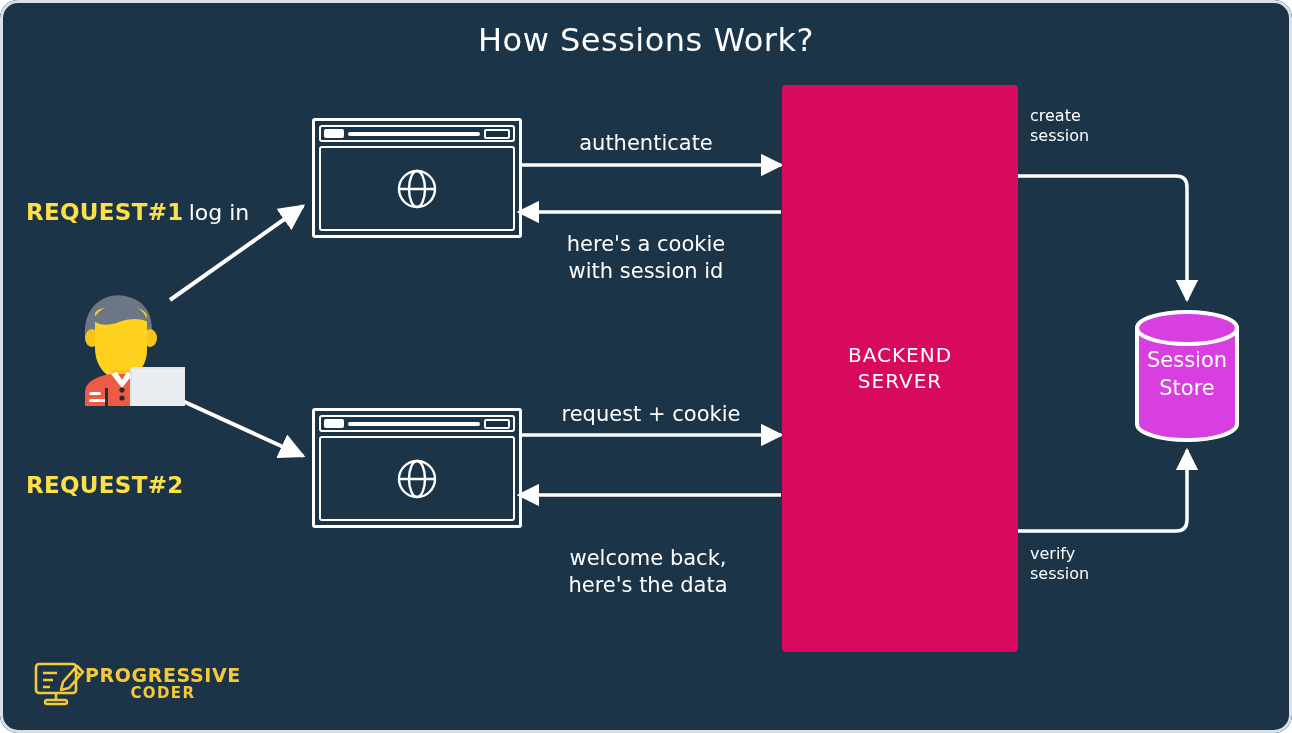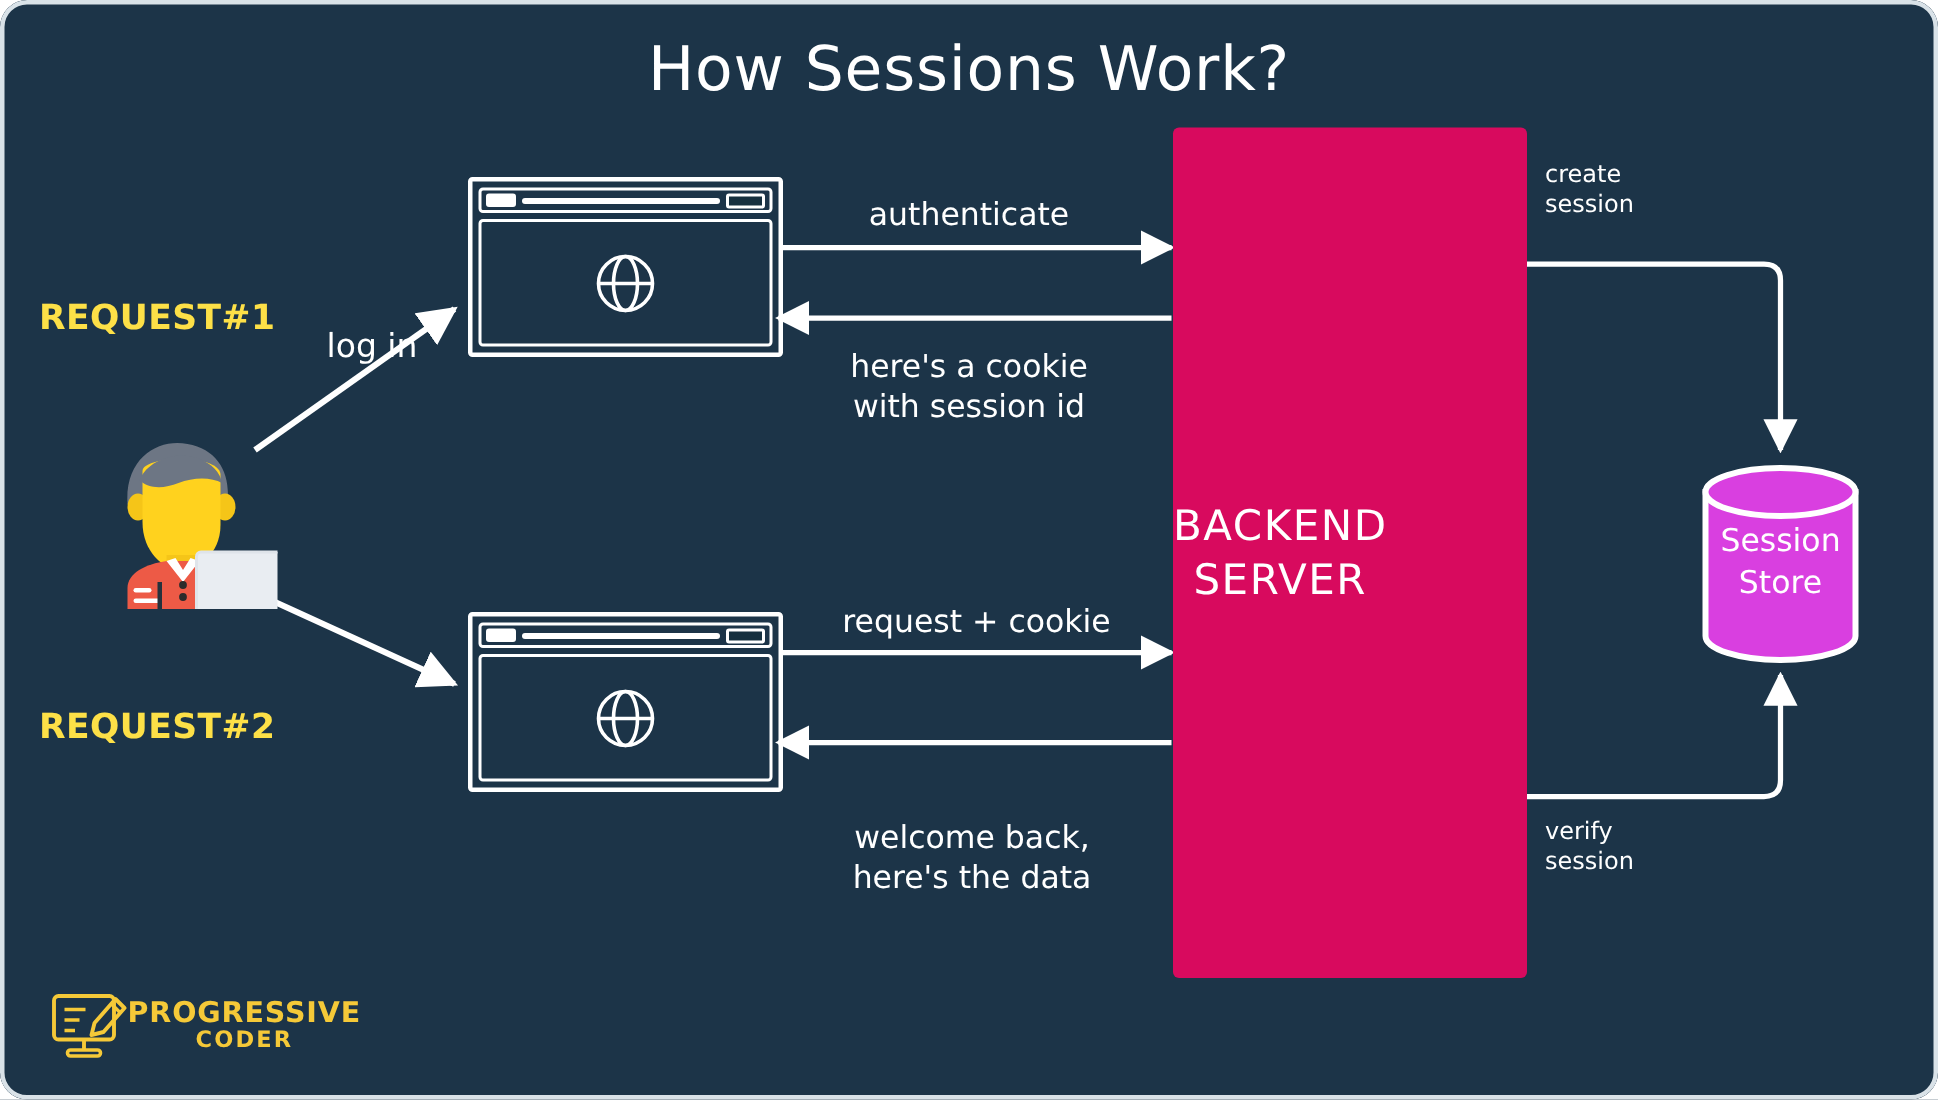--- a/index.html
+++ b/index.html
@@ -8,42 +8,42 @@
     position:relative;width:1292px;height:733px;overflow:hidden;
     background:#1c3448;border-radius:18px;
     box-sizing:border-box;
   }
   #edge{position:absolute;inset:0;border-radius:18px;border:3px solid #d9e2e8;box-sizing:border-box;pointer-events:none;}
   .abs{position:absolute;}
   .txt{color:#ffffff;font-family:"DejaVu Sans",sans-serif;line-height:1.28;white-space:pre-line;}
   .center{text-align:center;}
 
   #title{
-    left:0;right:0;top:20px;font-size:41px;letter-spacing:.5px;color:#ffffff;
+    left:0;right:0;top:20px;font-size:32px;letter-spacing:.5px;color:#ffffff;
     text-align:center;font-family:"DejaVu Sans",sans-serif;
   }
 
   .req-label{color:#fde047;font-size:23px;font-weight:bold;letter-spacing:.3px;}
   .act-label{color:#ffffff;font-size:22px;text-align:center;}
   .msg-label{color:#ffffff;font-size:21px;text-align:center;}
   .store-side-label{color:#ffffff;font-size:16px;text-align:left;}
 
   
   .browser{border:3px solid #ffffff;border-radius:3px;box-sizing:border-box;background:transparent;}
   .browser .bar{height:17px;margin:4px 4px 0 4px;border:2px solid #ffffff;border-radius:3px;box-sizing:border-box;display:flex;align-items:center;padding:0 3px;gap:4px;}
   .browser .dot{width:20px;height:9px;background:#ffffff;border-radius:2px;flex:0 0 auto;}
   .browser .urlline{flex:1 1 auto;height:4px;background:#ffffff;border-radius:2px;}
   .browser .dot2{width:26px;height:10px;background:#16303f;border:2px solid #ffffff;border-radius:2px;box-sizing:border-box;flex:0 0 auto;}
   .browser .body{position:absolute;left:4px;right:4px;top:25px;bottom:4px;border:2px solid #ffffff;border-radius:3px;box-sizing:border-box;display:flex;align-items:center;justify-content:center;}
 
   
   #server{
     background:#d80a5e;border-radius:4px;
-    display:flex;align-items:center;
-    color:#ffffff;font-size:28px;letter-spacing:1px;text-align:center;line-height:1.55;
+    display:flex;align-items:center;justify-content:center;
+    color:#ffffff;font-size:20px;letter-spacing:1px;text-align:center;line-height:1.55;
   }
 
   
   #store{width:108px;height:132px;}
   .cyl-text{position:absolute;left:0;right:0;top:36px;text-align:center;color:#ffffff;font-size:21px;line-height:1.35;}
 
   
   #logo{display:flex;align-items:center;}
   #logo .logotext{color:#f5c938;font-weight:bold;font-size:19px;line-height:1.05;letter-spacing:.6px;text-align:center;}
   #logo .logotext .l2{font-size:15px;letter-spacing:1.4px;}
@@ -104,21 +104,21 @@
       <rect x="34" y="104" width="12" height="3" rx="1.5" fill="#ffffff"></rect>
       <rect x="34" y="111" width="18" height="3" rx="1.5" fill="#ffffff"></rect>
       <rect x="50" y="100" width="3" height="18" fill="#24323d"></rect>
 
       <rect x="76" y="80" width="66" height="44" rx="3" fill="#e9edf2" stroke="#dfe4ea" stroke-width="2"></rect>
       <rect x="100" y="118" width="18" height="5" rx="2" fill="#9aa4b0"></rect>
     </svg>
   </div>
 
   <div class="abs txt req-label" style="left:26px;top:198px;">REQUEST#1</div>
-  <div class="abs txt act-label" style="left:208px;top:199px;width:80px;margin-top:19px;">log in</div>
+  <div class="abs txt act-label" style="left:179px;top:199px;width:80px;">log in</div>
 
   <div class="abs txt req-label" style="left:26px;top:471px;">REQUEST#2</div>
 
   <div class="abs browser" style="left:312px;top:118px;width:210px;height:120px;">
     <div class="bar">
       <span class="dot"></span>
       <span class="urlline"></span>
       <span class="dot2"></span>
     </div>
     <div class="body">

